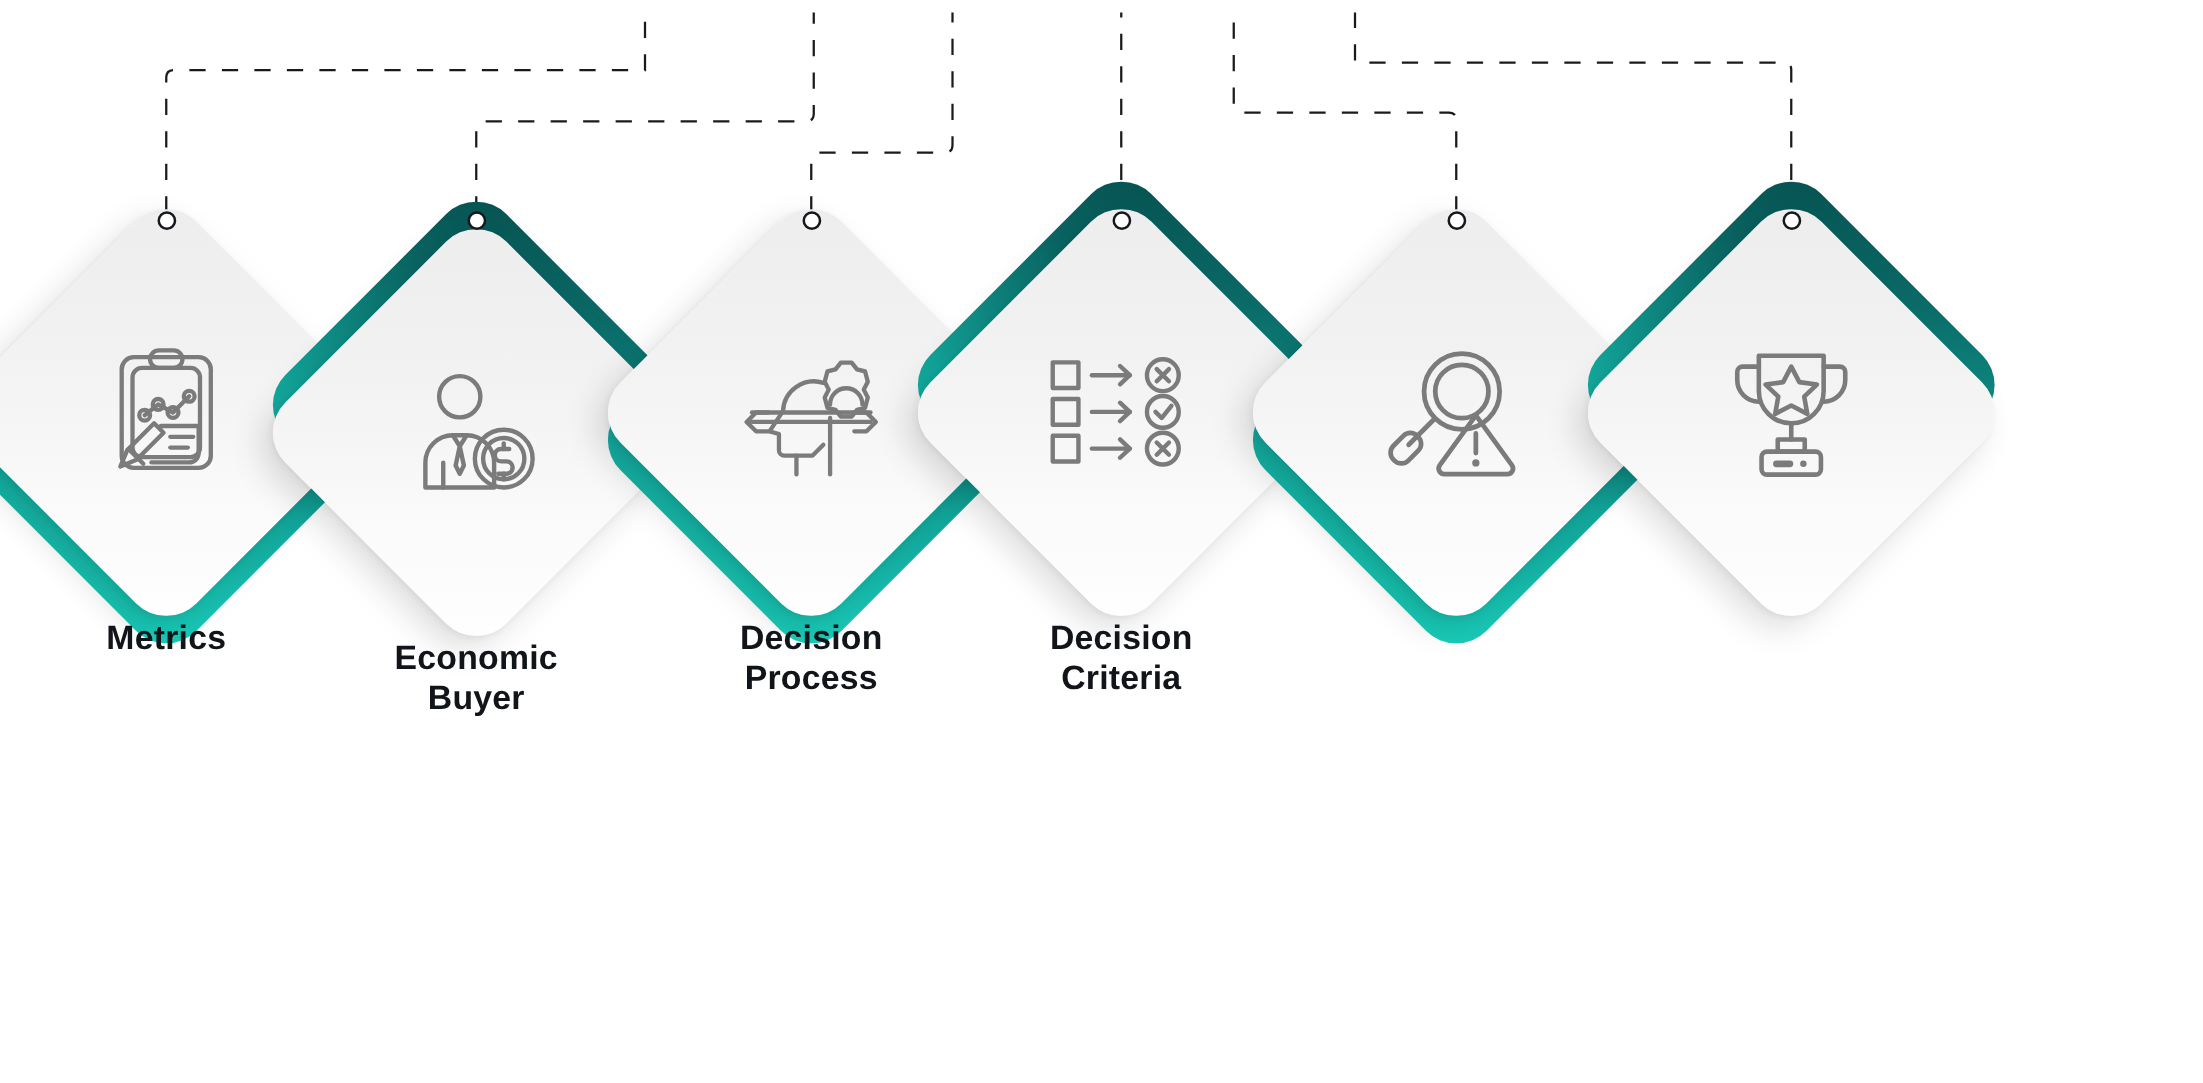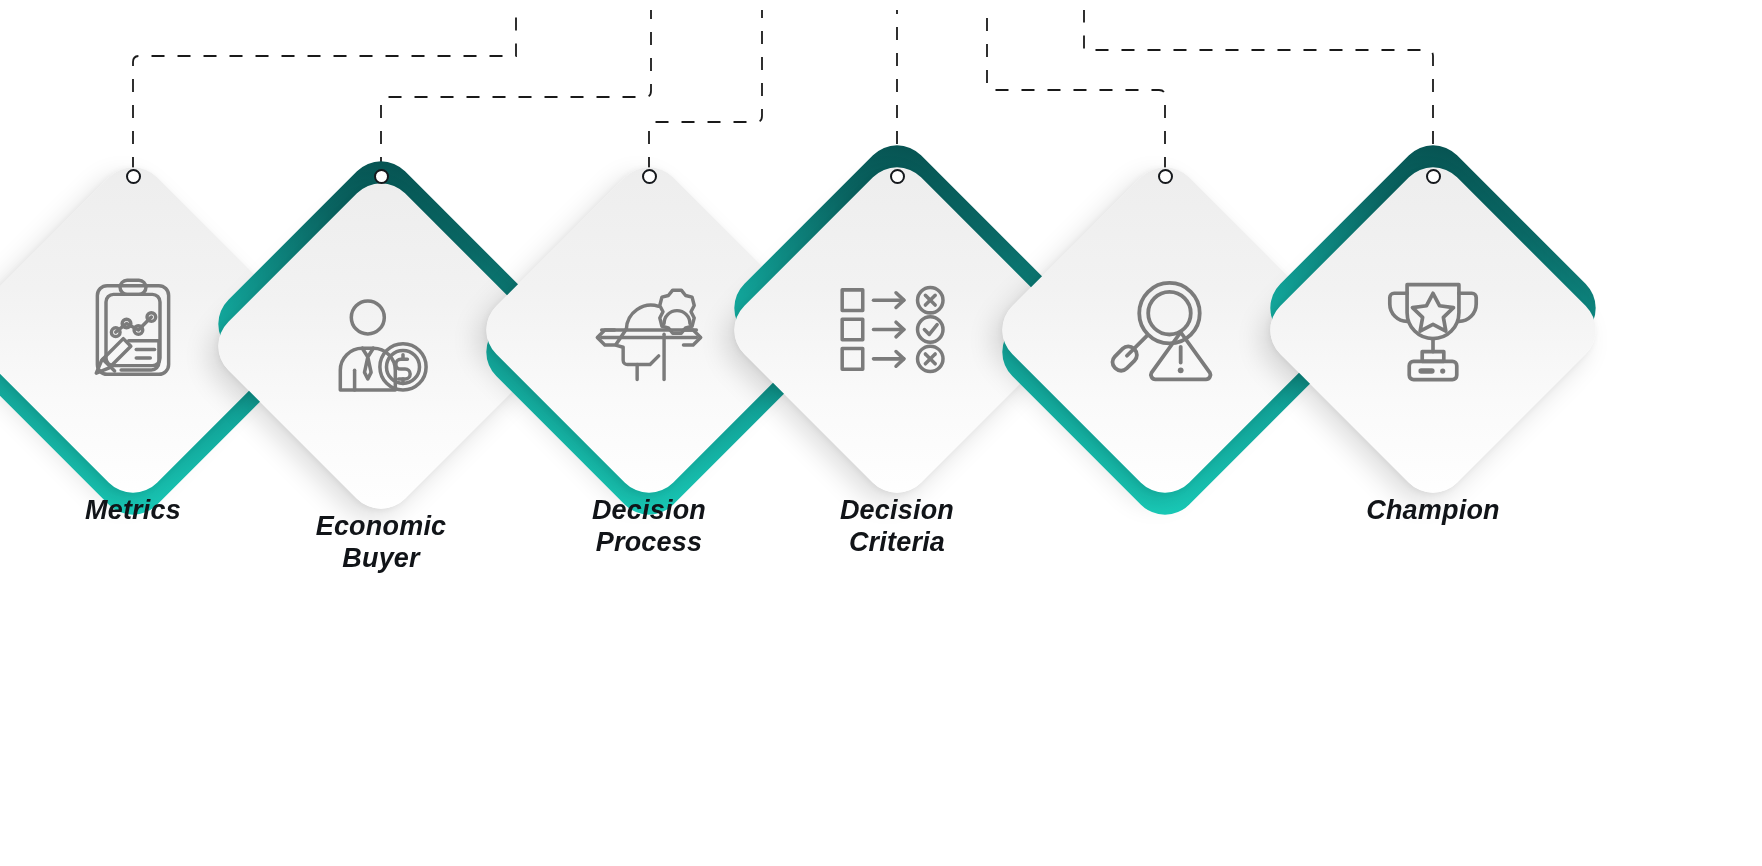--- a/index.html
+++ b/index.html
@@ -3,21 +3,21 @@
 <meta charset="utf-8">
 <title>MEDDIC Diamond Infographic</title>
 <style>
   *{box-sizing:border-box;margin:0;padding:0;}
   html,body{width:1762px;height:866px;overflow:hidden;}
   body{
     background:#ffffff;
     font-family:"Liberation Sans","DejaVu Sans",sans-serif;
     position:relative;
   }
-  #stage{position:relative;width:1762px;height:866px;font-style:italic;}
+  #stage{position:relative;width:1762px;height:866px;}
 
   
   #connectors{position:absolute;left:0;top:0;width:1762px;height:866px;pointer-events:none;}
 
   
   .node{position:absolute;top:0;width:290px;height:700px;}
 
   .dia-wrap{position:absolute;left:50%;top:205px;width:250px;height:250px;margin-left:-125px;}
 
   
@@ -207,21 +207,20 @@
       <path d="M72 16 h12 a4 4 0 0 1 4 4 v6 a16 16 0 0 1 -16 16"></path>
       <path d="M48 58 v12"></path>
       <path d="M38 70 h20 v9 h-20z"></path>
       <rect x="26" y="79" width="44" height="17" rx="4"></rect>
       <line x1="37" y1="88" x2="47" y2="88" stroke-width="5"></line>
       <circle cx="57" cy="88" r="2.4" fill="#7b7b7b" stroke="none"></circle>
       <path d="M48 16 l6 11.5 13 1.8 -9.4 9 2.3 12.7 -11.9 -6.2 -11.9 6.2 2.3 -12.7 -9.4 -9 13 -1.8z"></path>
     </svg>
           </div>
         </div>
-        <div class="node-label">Champion</div>
       </div>
     </div>
   <div id="markers-layer">
       <div class="marker" style="left: 133px; top: 176px;"></div>
       <div class="marker" style="left: 381px; top: 176px;"></div>
       <div class="marker" style="left: 649px; top: 176px;"></div>
       <div class="marker" style="left: 897px; top: 176px;"></div>
       <div class="marker" style="left: 1165px; top: 176px;"></div>
       <div class="marker" style="left: 1433px; top: 176px;"></div>
     </div>

